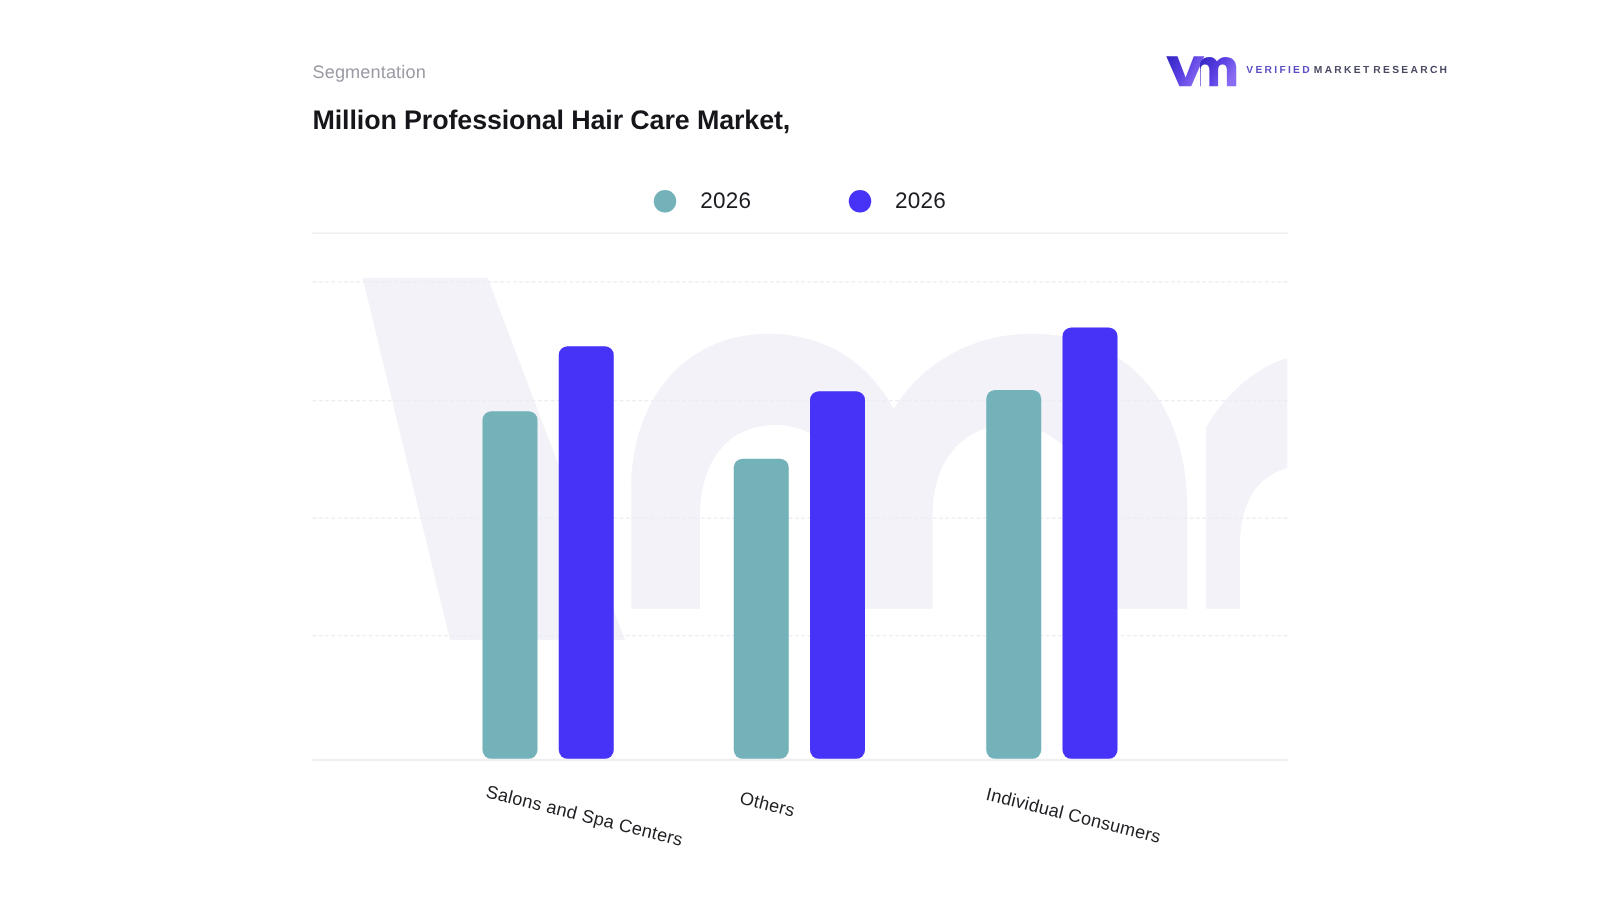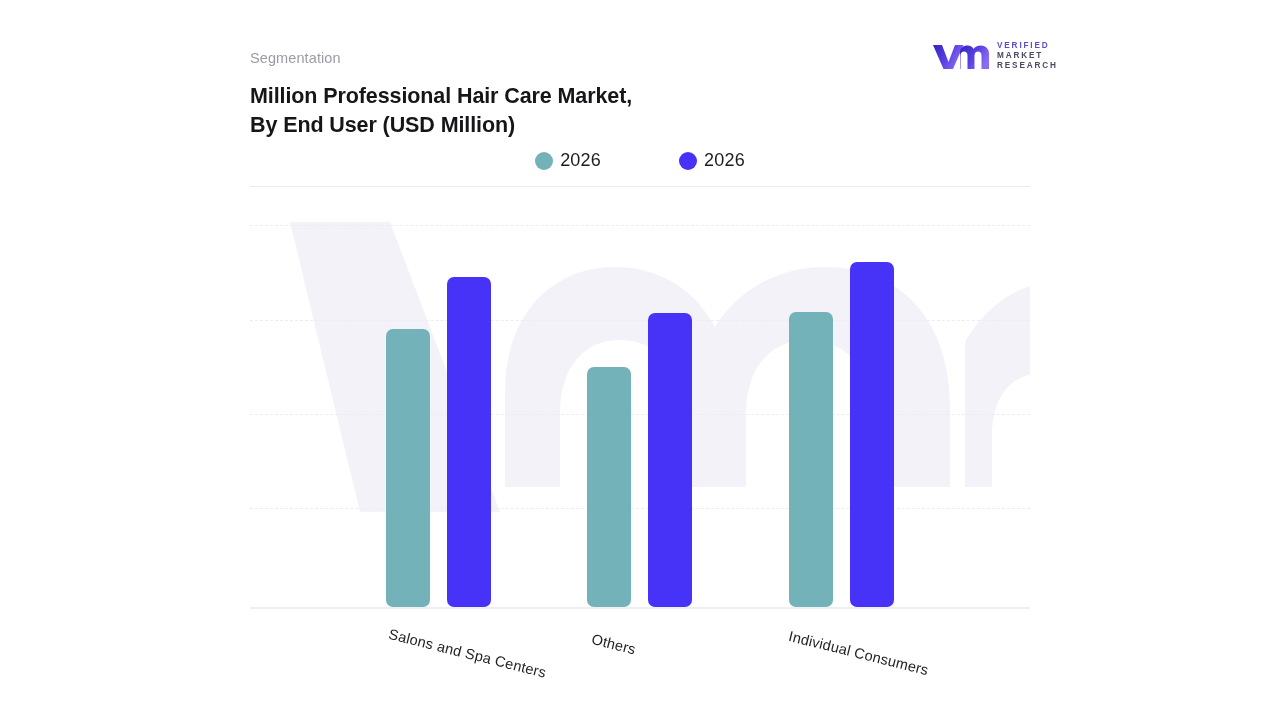--- a/index.html
+++ b/index.html
@@ -57,21 +57,21 @@
     align-items: center;
     gap: 7px;
   }
   .logo-mark {
     width: 58px;
     height: 27px;
     flex: 0 0 auto;
   }
   .logo-text {
     display: flex;
-    flex-direction: column;
+    flex-direction: row;
     justify-content: flex-end;
     gap: 1.5px;
     padding-top: 1px;
   }
   .logo-text span {
     font-size: 8.2px;
     letter-spacing: 1.85px;
     color: #4a4a63;
     line-height: 8.5px;
     font-weight: bold;
@@ -86,21 +86,21 @@
     top: 150px;
     width: 780px;
     display: flex;
     justify-content: center;
     align-items: center;
     gap: 78px;
   }
   .legend-item {
     display: flex;
     align-items: center;
-    gap: 7px;
+    gap: 19px;
   }
   .legend-dot {
     width: 18px;
     height: 18px;
     border-radius: 50%;
     flex: 0 0 auto;
   }
   .legend-label {
     font-size: 18px;
     color: #1c1c22;
@@ -195,21 +195,20 @@
 </style>
 </head>
 <body>
 
 <div id="page">
 
   <div class="eyebrow">Segmentation</div>
 
   <div class="title">
     <span class="title-line">Million Professional Hair Care Market,</span>
-    <span class="title-line">By End User (USD Million)</span>
   </div>
 
   <div class="logo">
     <svg class="logo-mark" viewBox="0 0 116 54">
       <defs>
         <linearGradient id="lg" x1="0" y1="0" x2="1" y2="0.5">
           <stop offset="0%" stop-color="#2f23c2"></stop>
           <stop offset="55%" stop-color="#5a3fe2"></stop>
           <stop offset="100%" stop-color="#8a6cf3"></stop>
         </linearGradient>

